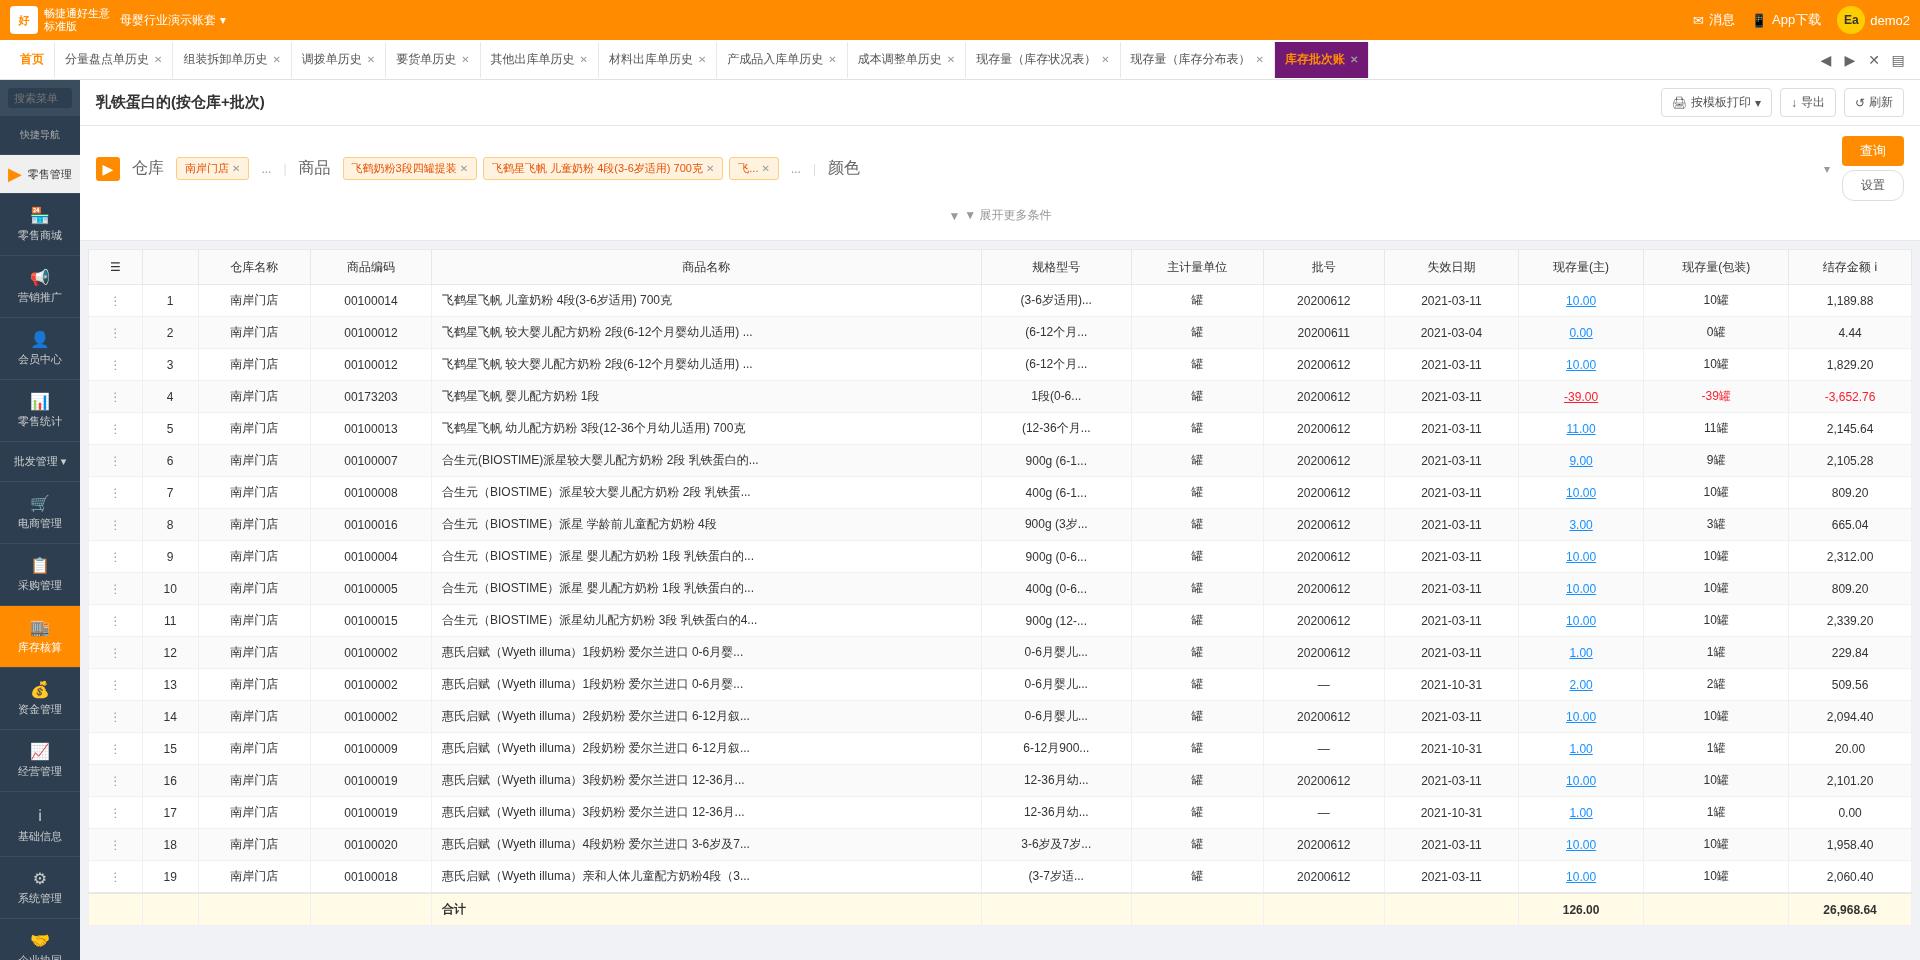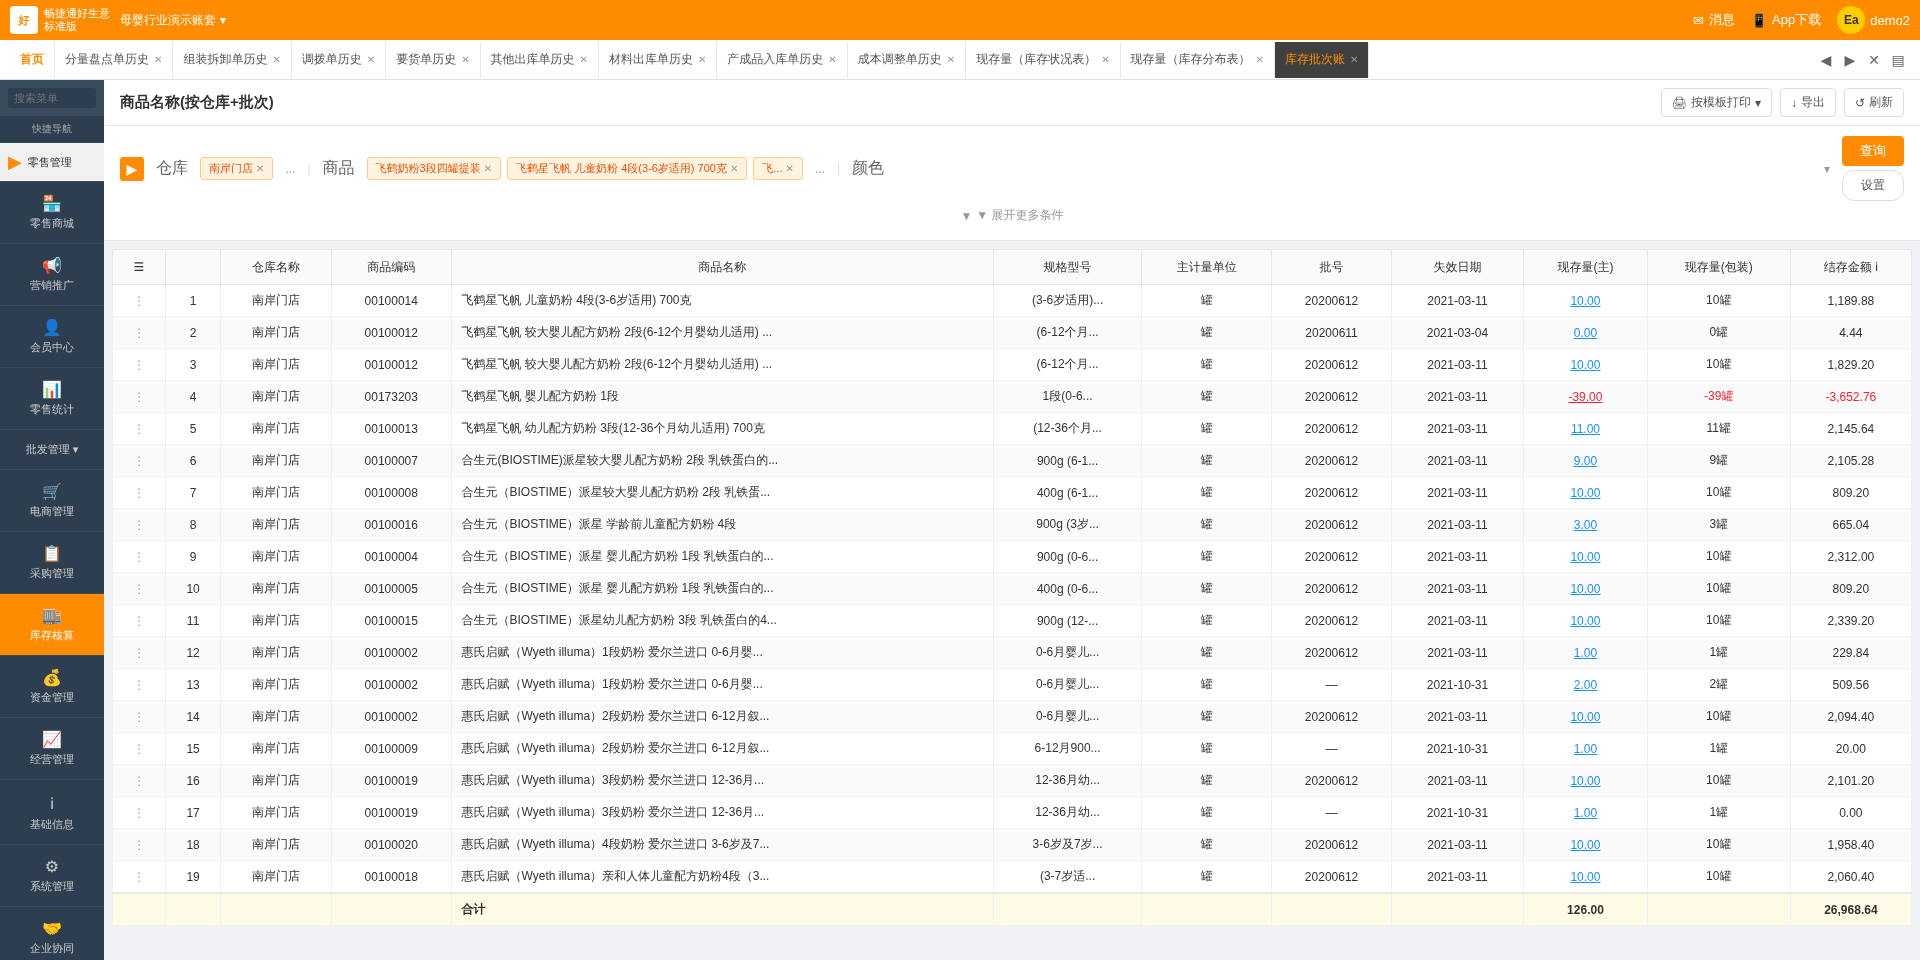--- a/index.html
+++ b/index.html
@@ -7,31 +7,31 @@
 
     
     .top-bar { height: 40px; background: #ff8c00; display: flex; align-items: center; padding: 0 10px; color: white; flex-shrink: 0; }
     .logo-area { display: flex; align-items: center; gap: 6px; min-width: 90px; }
     .logo-icon { width: 28px; height: 28px; background: white; border-radius: 4px; display: flex; align-items: center; justify-content: center; color: #ff8c00; font-weight: bold; font-size: 11px; }
     .logo-text { font-size: 11px; color: white; line-height: 1.2; }
 
     
     .nav-tabs-bar { height: 40px; background: #fff; border-bottom: 1px solid #e0e0e0; display: flex; align-items: center; padding: 0 10px; overflow: hidden; flex-shrink: 0; gap: 0; }
     .nav-tab { padding: 0 10px; height: 36px; display: flex; align-items: center; font-size: 12px; color: #555; cursor: pointer; white-space: nowrap; border-right: 1px solid #e8e8e8; position: relative; }
-    .nav-tab.active { color: #ff8c00; background: #404040; }
+    .nav-tab.active { color: #ff8c00; background: #701a75; font-weight: bold; }
     .nav-tab .close-x { margin-left: 5px; color: #999; font-size: 10px; }
     .nav-tab-home { color: #ff8c00; font-weight: bold; }
     .nav-arrows { display: flex; align-items: center; margin-left: auto; }
     .nav-arrow-btn { width: 24px; height: 24px; display: flex; align-items: center; justify-content: center; cursor: pointer; color: #666; font-size: 14px; }
 
     
     .main-layout { display: flex; flex: 1; overflow: hidden; }
 
     
-    .sidebar { width: 104px; background: #2c3e50; display: flex; flex-direction: column; flex-shrink: 0; overflow-y: auto; }
+    .sidebar { width: 80px; background: #2c3e50; display: flex; flex-direction: column; flex-shrink: 0; overflow-y: auto; }
     .sidebar-item { padding: 12px 5px; text-align: center; color: #ccc; cursor: pointer; font-size: 11px; border-bottom: 1px solid #3a4d5e; }
     .sidebar-item.active { background: #ff8c00; color: white; }
     .sidebar-item .s-icon { font-size: 16px; margin-bottom: 3px; }
 
     
     .content-area { flex: 1; display: flex; flex-direction: column; overflow: hidden; background: #f0f2f5; }
 
     
     .page-header { background: white; padding: 8px 16px; border-bottom: 1px solid #e8e8e8; display: flex; align-items: center; justify-content: space-between; flex-shrink: 0; }
     .page-title { font-size: 15px; font-weight: bold; color: #333; }
@@ -130,21 +130,21 @@
     <div class="nav-arrow-btn">▤</div>
   </div>
 </div>
 
 <div class="main-layout">
 
   <div class="sidebar">
     <div class="sidebar-search">
       <input type="text" placeholder="搜索菜单" style="">
     </div>
-    <div class="sidebar-item" style="color:#aaa; font-size:10px; padding:6px;">
+    <div class="sidebar-item" style="color:#aaa; font-size:10px; padding:12px;">
       <span>快捷导航</span>
     </div>
     <div class="sidebar-item" style="background:#f0f0f0; color:#333; display:flex; align-items:center; padding:8px; font-size:11px;">
       <span style="color:#ff8c00; font-size:18px; margin-right:6px;">▶</span>
       <span>零售管理</span>
     </div>
     <div class="sidebar-item">
       <div class="s-icon">🏪</div>
       <div>零售商城</div>
     </div>
@@ -195,21 +195,21 @@
     <div class="sidebar-item">
       <div class="s-icon">🤝</div>
       <div>企业协同</div>
     </div>
 
   </div>
 
   <div class="content-area">
 
     <div class="page-header">
-      <div class="page-title">商品名称(按仓库+批次)</div>
+      <div class="page-title">乳铁蛋白的(按仓库+批次)</div>
       <div class="header-actions">
         <button class="btn-print">
           <span>🖨</span>
           <span>按模板打印</span>
           <span>▾</span>
         </button>
         <button class="btn-export">
           <span>↓</span>
           <span>导出</span>
         </button>

